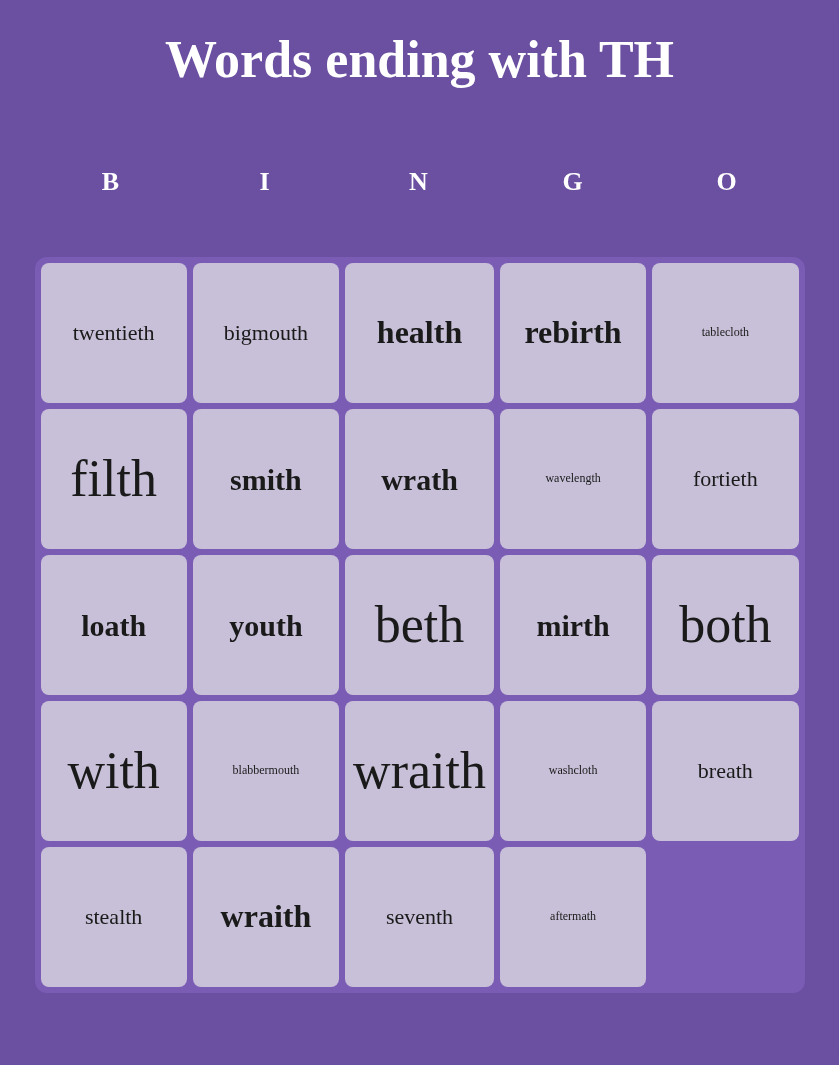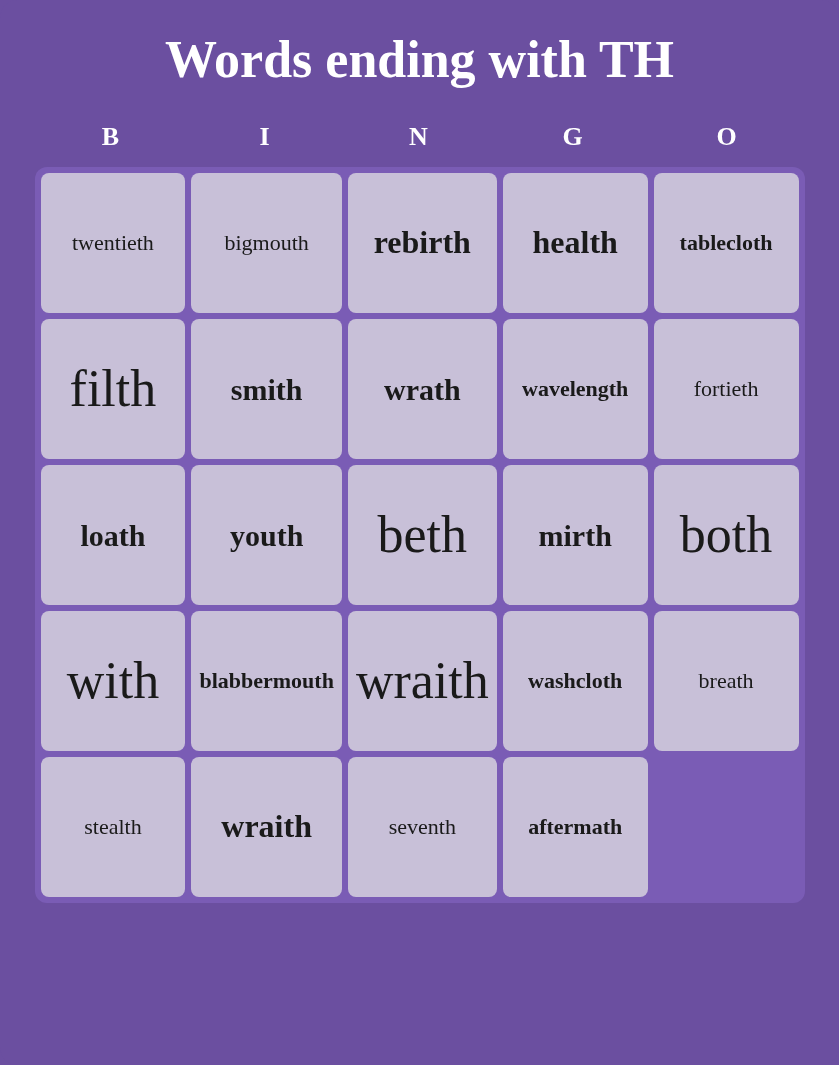--- a/index.html
+++ b/index.html
@@ -19,20 +19,21 @@
 
     .bingo-card {
       background: #6b4fa0;
       border-radius: 18px;
       padding: 30px 30px 35px 30px;
       width: 839px;
       min-height: 1065px;
       display: flex;
       flex-direction: column;
       align-items: center;
+      gap: 45px;
     }
 
     .card-title {
       color: white;
       font-size: 52px;
       font-weight: bold;
       text-align: center;
       margin-bottom: 28px;
       font-family: Georgia, serif;
     }
@@ -82,21 +83,21 @@
       font-family: Georgia, serif;
       color: #1a1a1a;
       line-height: 1.1;
     }
 
     
     .size-xl  .word { font-size: 52px; font-weight: normal; }
     .size-lg  .word { font-size: 30px; font-weight: bold; }
     .size-md  .word { font-size: 32px; font-weight: bold; }
     .size-sm  .word { font-size: 22px; font-weight: normal; }
-    .size-xs  .word { font-size: 22px; font-weight: bold; }
+    .size-xs  .word { font-size: 12px; font-weight: normal; }
   </style>
 </head>
 <body>
 
 <div class="bingo-card">
   <h1 class="card-title">Words ending with TH</h1>
 
   <div class="bingo-header">
   <div class="header-cell">B</div>
       <div class="header-cell">I</div>
@@ -106,24 +107,24 @@
     </div>
 
   <div class="bingo-grid">
   <div class="bingo-cell size-sm">
         <span class="word">twentieth</span>
       </div>
       <div class="bingo-cell size-sm">
         <span class="word">bigmouth</span>
       </div>
       <div class="bingo-cell size-md">
-        <span class="word">rebirth</span>
+        <span class="word">health</span>
       </div>
       <div class="bingo-cell size-md">
-        <span class="word">health</span>
+        <span class="word">rebirth</span>
       </div>
       <div class="bingo-cell size-xs">
         <span class="word">tablecloth</span>
       </div>
       <div class="bingo-cell size-xl">
         <span class="word">filth</span>
       </div>
       <div class="bingo-cell size-lg">
         <span class="word">smith</span>
       </div>

